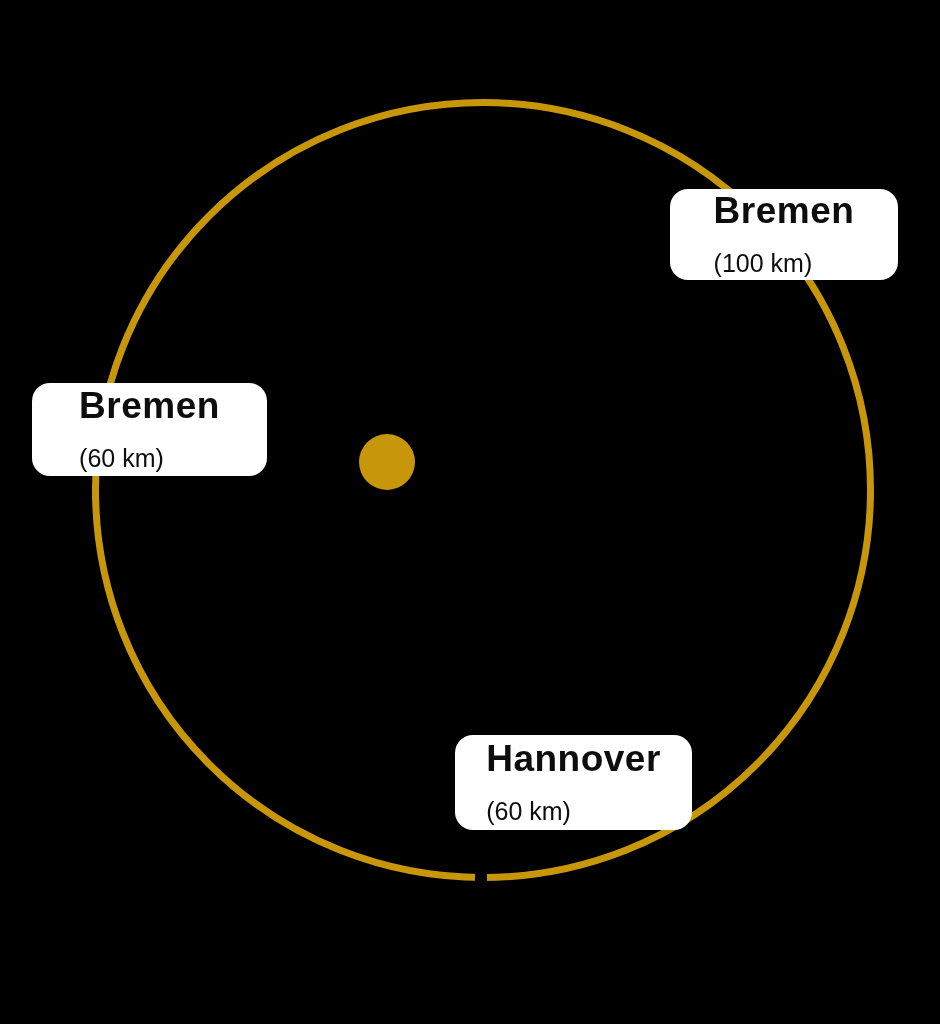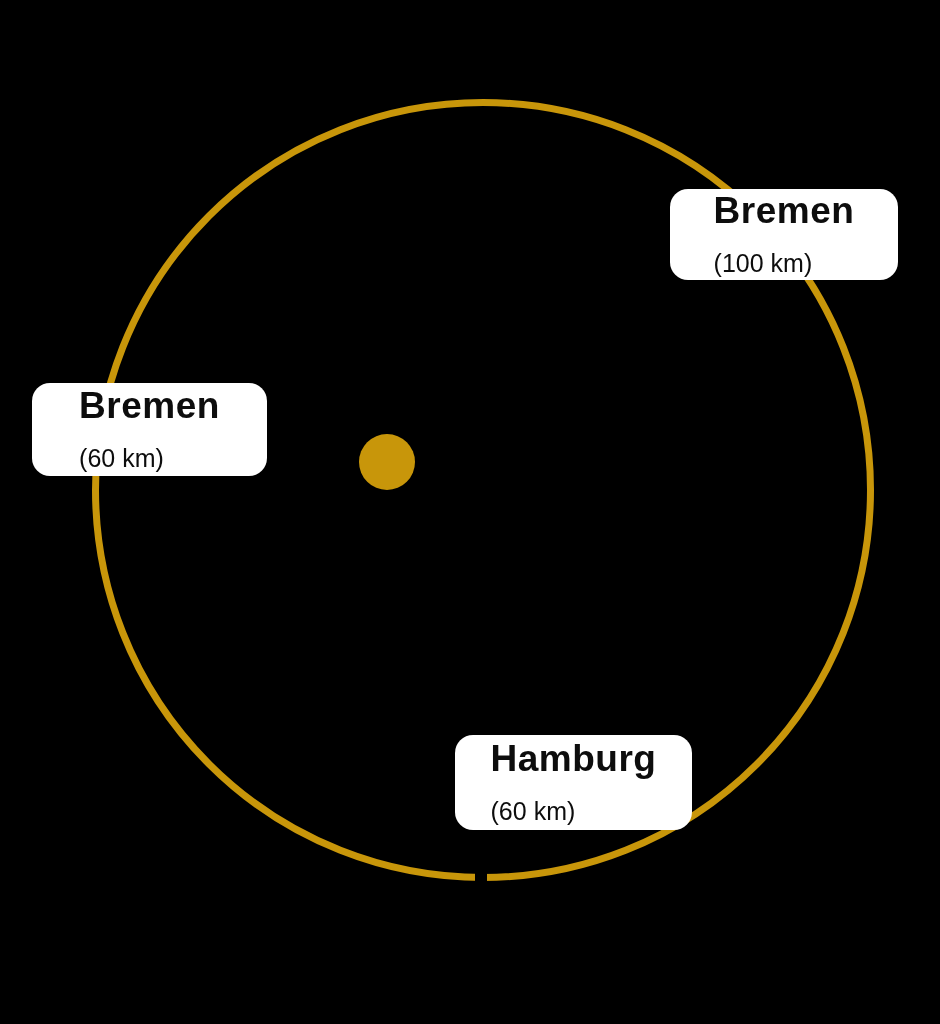--- a/index.html
+++ b/index.html
@@ -77,18 +77,18 @@
 
   <div class="card card-bremen">
     <div class="card-inner">
       <div class="city-name">Bremen</div>
       <div class="city-distance">(60 km)</div>
     </div>
   </div>
 
   <div class="card card-hannover">
     <div class="card-inner">
-      <div class="city-name">Hamburg</div>
+      <div class="city-name">Hannover</div>
       <div class="city-distance">(60 km)</div>
     </div>
   </div>
 
 </div>
 
 </body></html>

